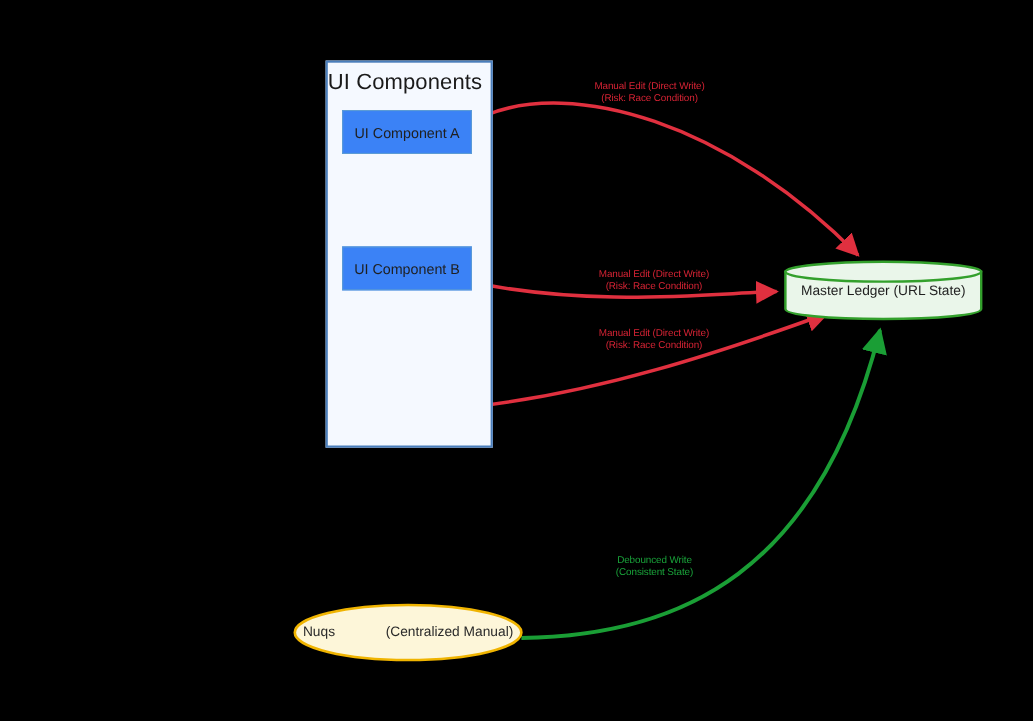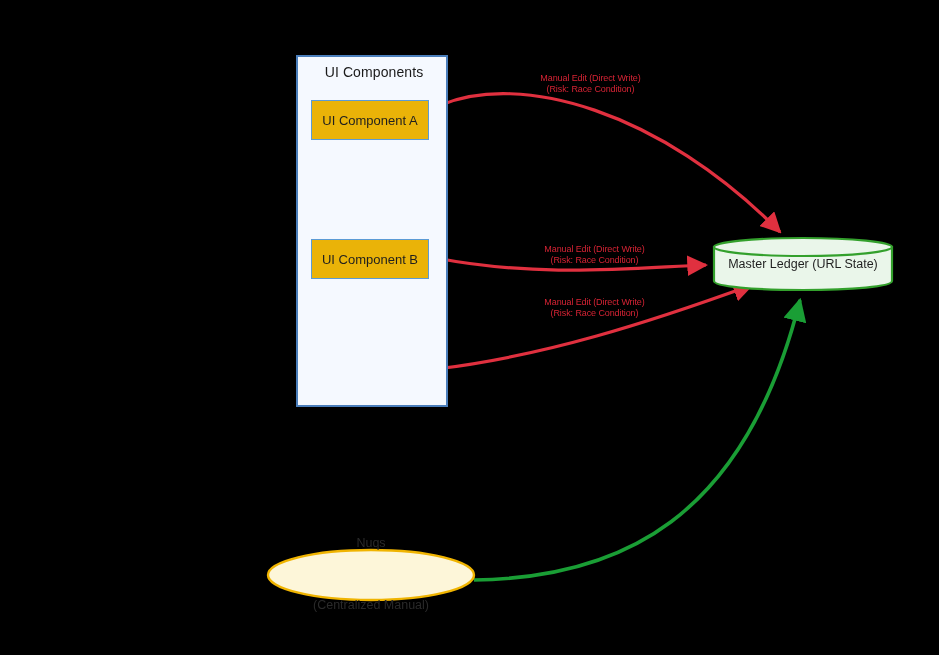--- a/index.html
+++ b/index.html
@@ -40,40 +40,39 @@
     height: 352px;
     background: #f5f9ff;
     border: 2px solid #4a7ebb;
     box-sizing: border-box;
   }
   .cluster-title {
     position: absolute;
     left: 0;
     top: 7px;
     width: 152px;
-    text-align: center;
-    font-size: 14px;
+    font-size: 20px;
     color: #1a1a1a;
     letter-spacing: 0.1px;
   }
 
   
   .node-box {
     position: absolute;
-    background: #eab308;
+    background: #3b82f6;
     border: 1.5px solid #5b9bd5;
     box-sizing: border-box;
     display: flex;
     align-items: center;
     justify-content: center;
     font-size: 13px;
     color: #1f1f1f;
   }
   #comp-a { left: 311px; top: 100px;  width: 118px; height: 40px; }
-  #comp-b { left: 311px; top: 239px;  width: 118px; height: 40px; text-align: right; }
+  #comp-b { left: 311px; top: 224px;  width: 118px; height: 40px; text-align: right; }
   #comp-c { left: 311px; top: 352px;  width: 118px; height: 40px; }
 
   
   #ledger-wrap {
     position: absolute;
     left: 712px;
     top: 236px;
     width: 182px;
     height: 56px;
   }
@@ -99,21 +98,21 @@
     width: 210px;
     height: 54px;
   }
   #nuqs-label {
     position: absolute;
     left: 0;
     top: 0;
     width: 210px;
     height: 54px;
     display: flex;
-    flex-direction: column;
+    flex-direction: row;
     align-items: center;
     justify-content: center;
     font-size: 12.5px;
     color: #2a2a2a;
     line-height: 1.25;
     gap: 46px;
   }
 
   
   .edge-label {
@@ -205,14 +204,18 @@
   <div class="edge-label red lbl-b">
     <div>Manual Edit (Direct Write)</div>
     <div>(Risk: Race Condition)</div>
   </div>
 
   <div class="edge-label red lbl-c">
     <div>Manual Edit (Direct Write)</div>
     <div>(Risk: Race Condition)</div>
   </div>
 
+  <div class="edge-label green lbl-nuqs">
+    <div>Debounced Write</div>
+    <div>(Consistent State)</div>
+  </div>
 
 </div>
 
 </body></html>

